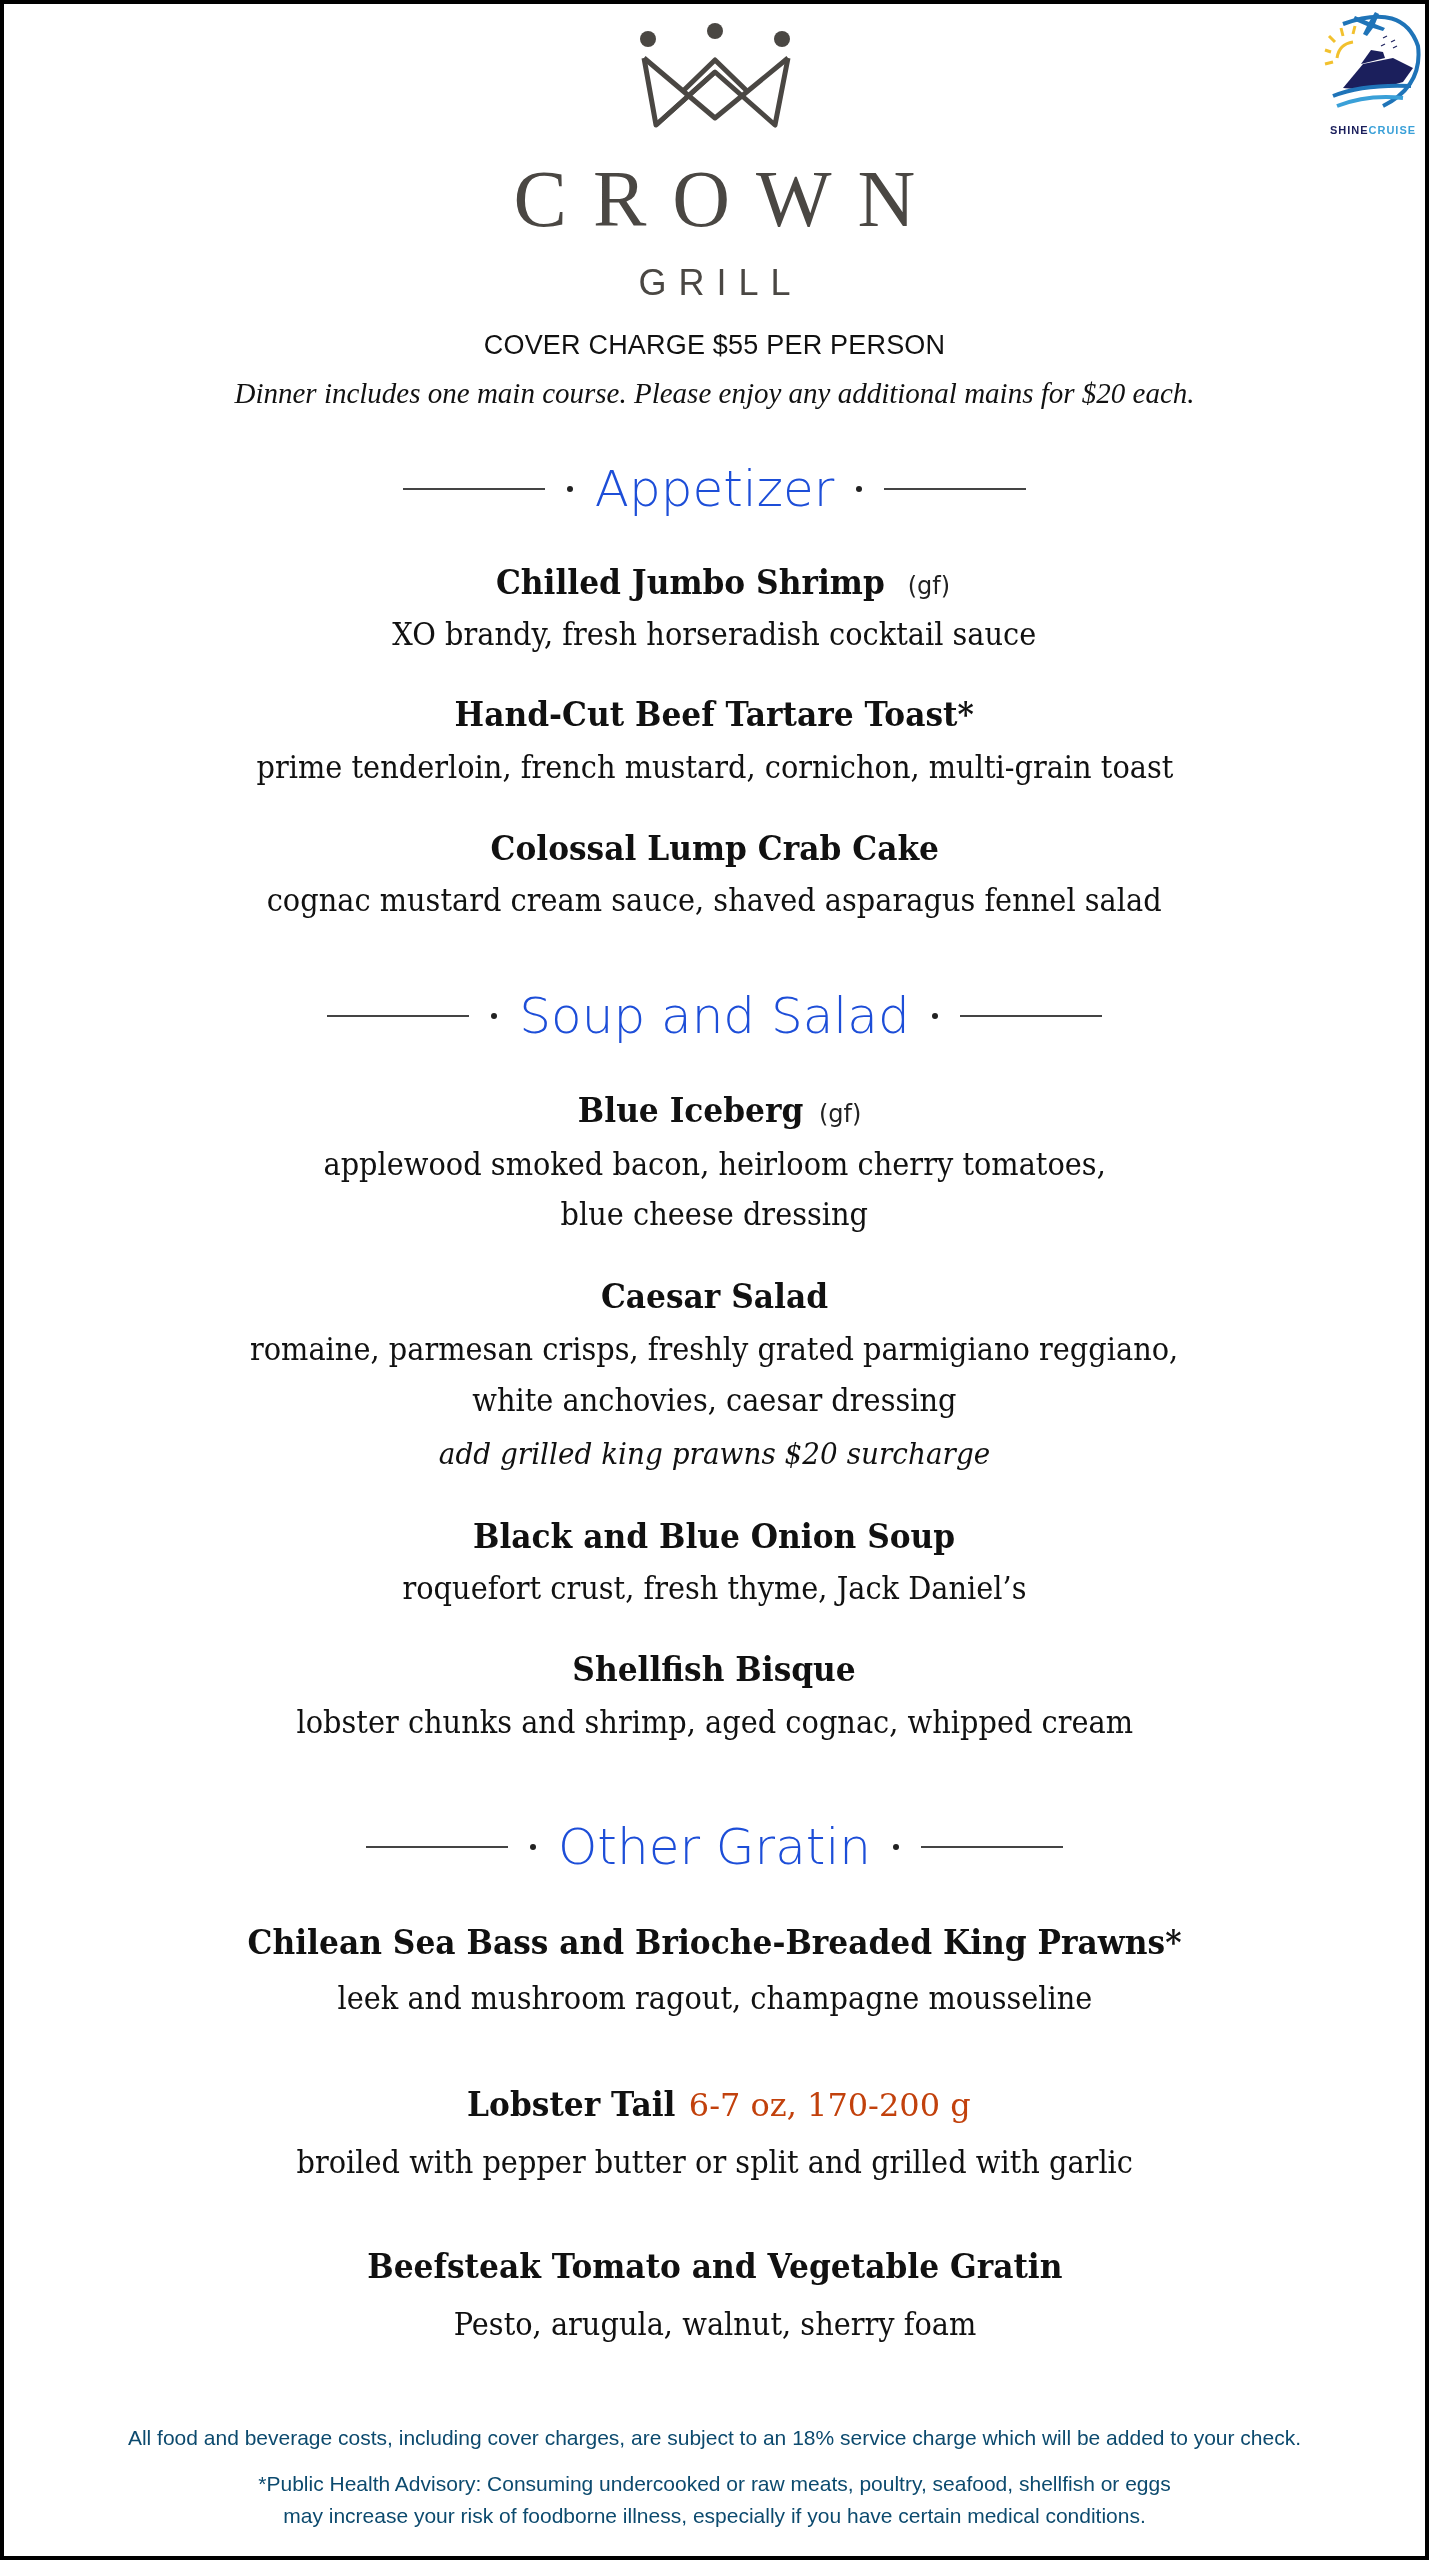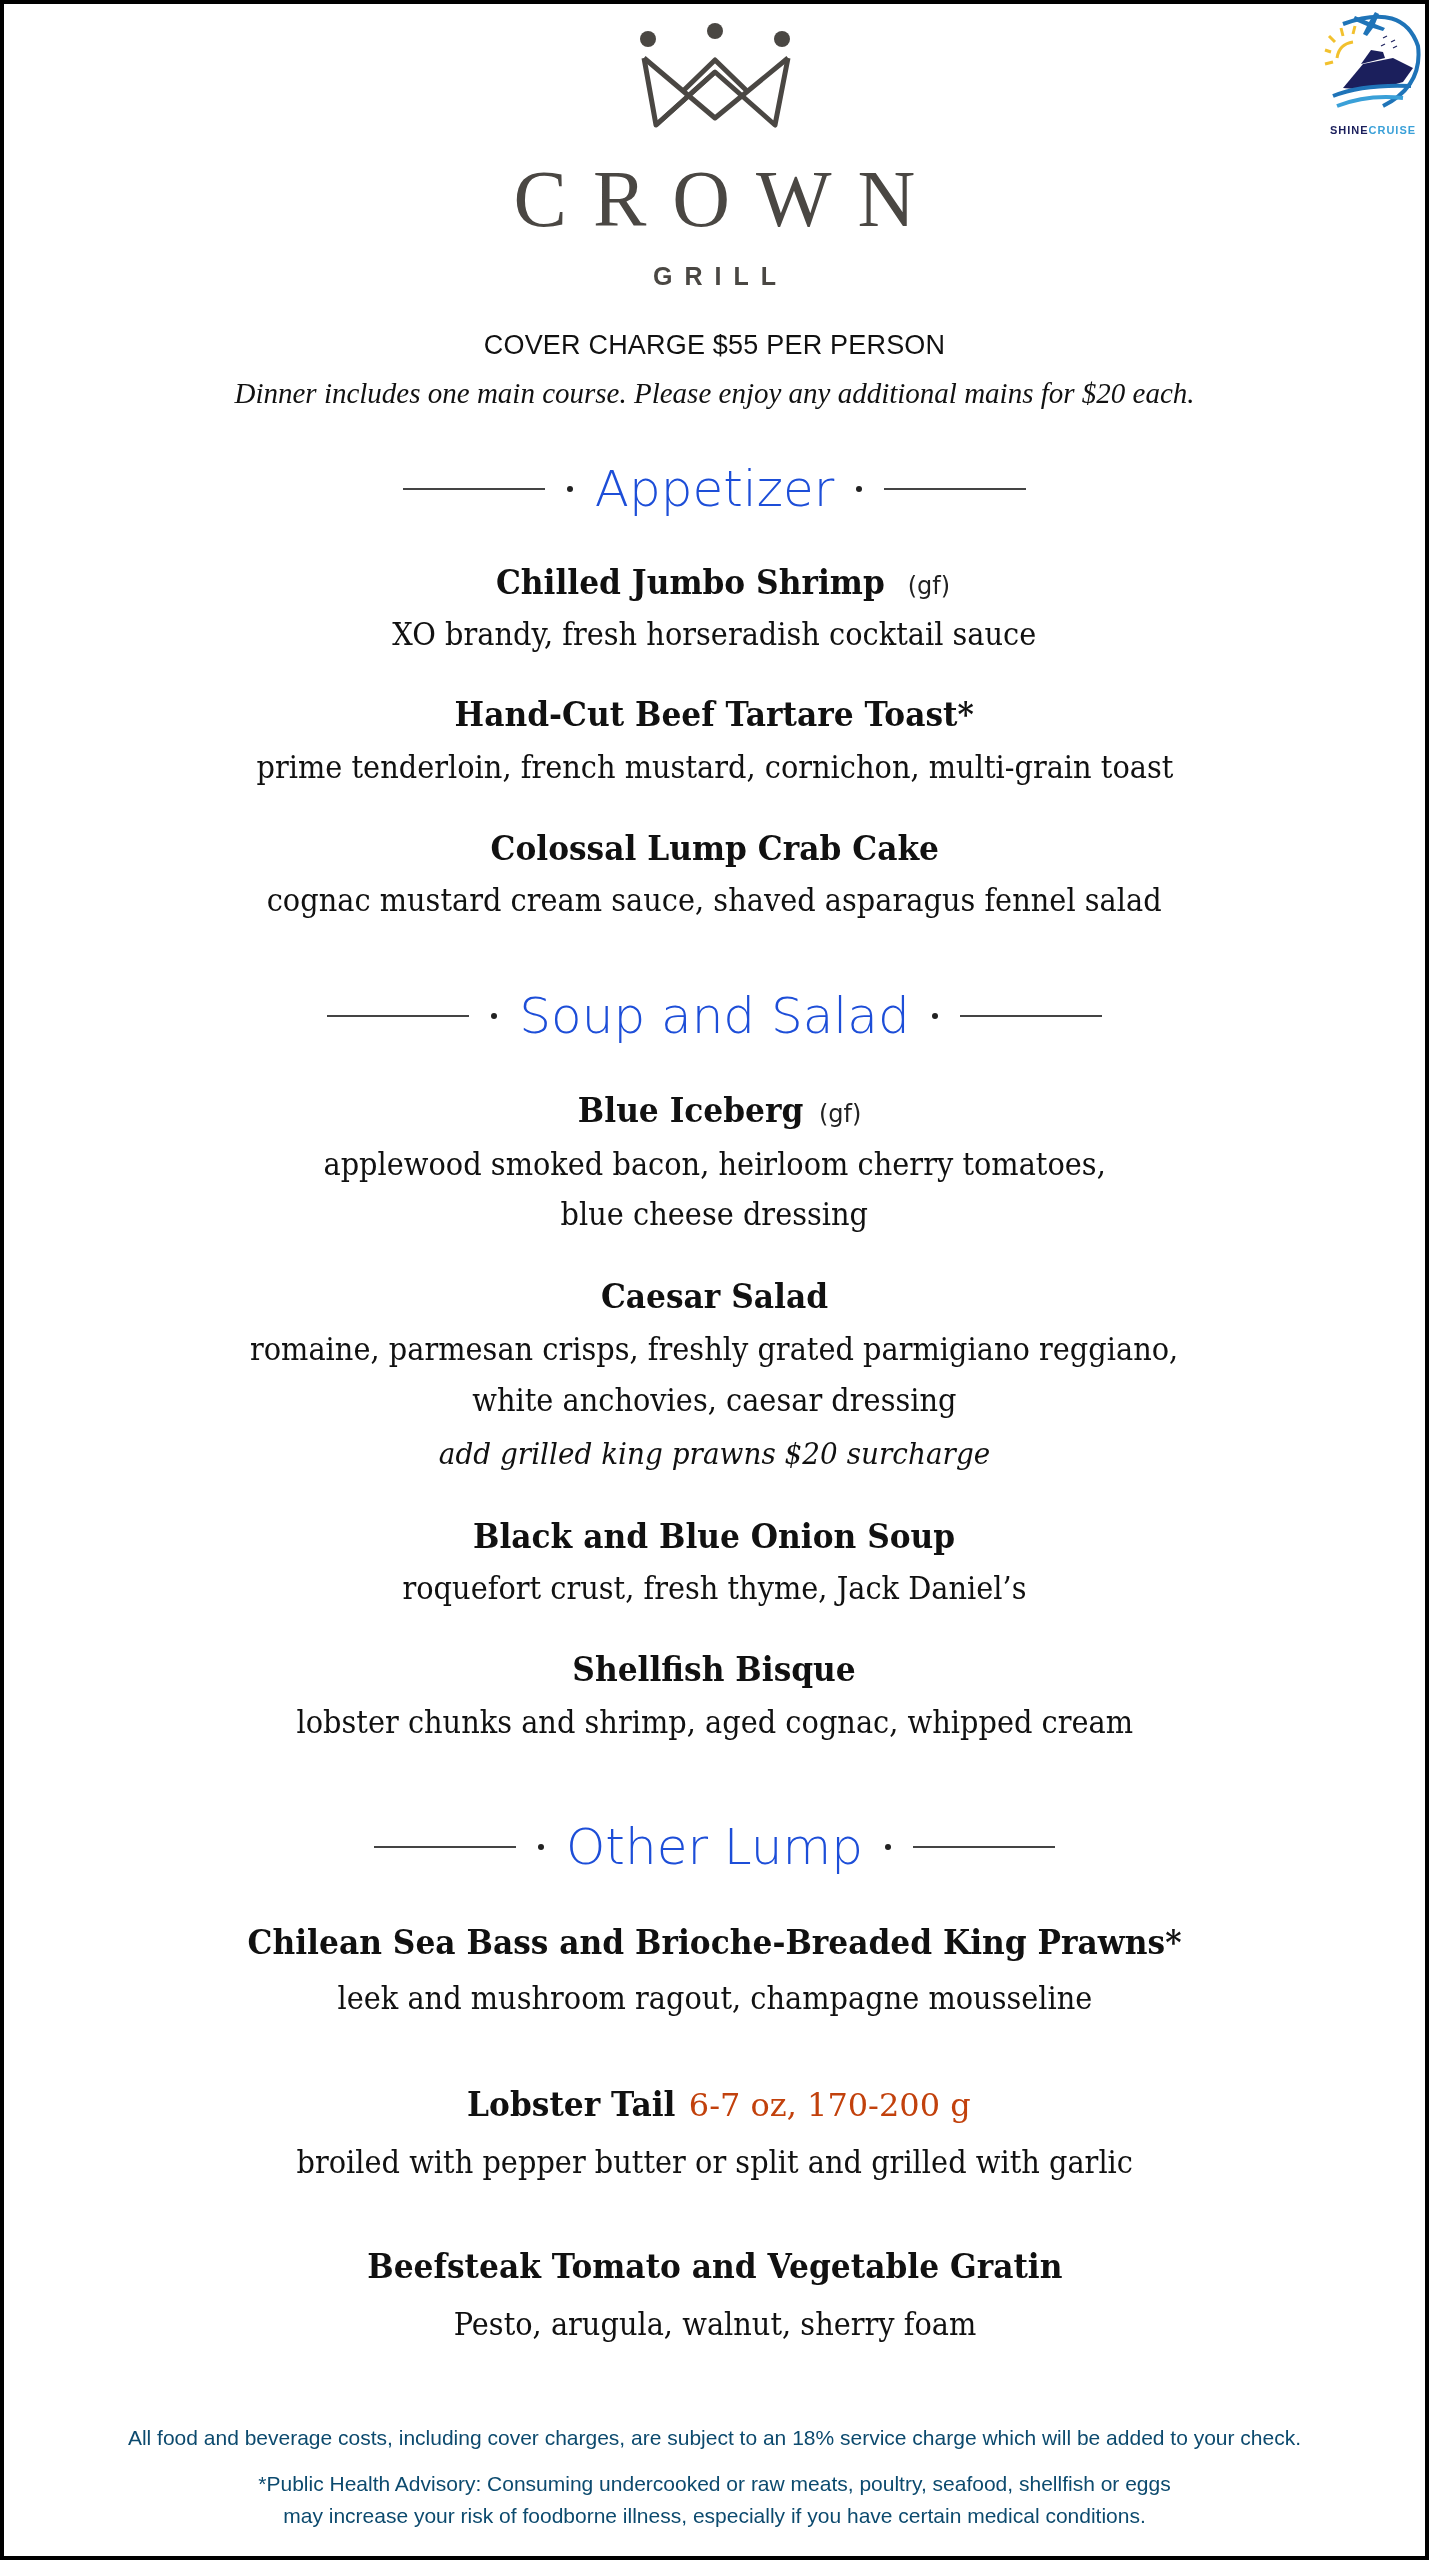--- a/index.html
+++ b/index.html
@@ -11,22 +11,22 @@
   }
   .center { position: absolute; left: 0; width: 100%; text-align: center; }
 
   
   .crown-svg { position: absolute; left: 626px; top: 18px; }
   .brand-name {
     top: 150px; font-family: "Liberation Serif", "DejaVu Serif", serif;
     font-size: 80px; letter-spacing: 26px; color: #4a4743; padding-left: 26px;
   }
   .brand-sub {
-    top: 258px; font-family: "Liberation Sans", sans-serif; font-weight: bold;
-    font-size: 25px; letter-spacing: 12px; color: #4a4743; padding-left: 12px;
+    top: 258px; font-family: "Liberation Sans", sans-serif; font-weight: normal;
+    font-size: 36px; letter-spacing: 12px; color: #4a4743; padding-left: 12px;
   }
   .cruise-logo { position: absolute; right: 2px; top: 2px; width: 100px; height: 130px; }
   .cruise-text {
     position: absolute; left: 0; top: 118px; width: 100%; text-align: center;
     font-family: "Liberation Sans", sans-serif; font-weight: bold; font-size: 11px; letter-spacing: 1px;
   }
   .cruise-text .shine { color: #1b1f5c; }
   .cruise-text .cruise { color: #3aa0d8; }
 
   .cover {
@@ -160,21 +160,21 @@
 
   <div class="row" style="top:1512px;"><span class="dish-name">Black and Blue Onion Soup</span></div>
   <div class="row" style="top:1566px;"><span class="desc">roquefort crust, fresh thyme, Jack Daniel’s</span></div>
 
   <div class="row" style="top:1645px;"><span class="dish-name">Shellfish Bisque</span></div>
   <div class="row" style="top:1700px;"><span class="desc">lobster chunks and shrimp, aged cognac, whipped cream</span></div>
 
   <div class="section-head" style="top:1814px;">
     <span class="rule"></span>
     <span class="dot"></span>
-    <span class="title">Other Lump</span>
+    <span class="title">Other Gratin</span>
     <span class="dot"></span>
     <span class="rule"></span>
   </div>
 
   <div class="row" style="top:1918px;"><span class="dish-name">Chilean Sea Bass and Brioche-Breaded King Prawns*</span></div>
   <div class="row" style="top:1976px;"><span class="desc">leek and mushroom ragout, champagne mousseline</span></div>
 
   <div class="row" style="top:2080px;">
     <span class="dish-name">Lobster Tail</span> <span class="dish-size">6-7 oz, 170-200 g</span>
   </div>

